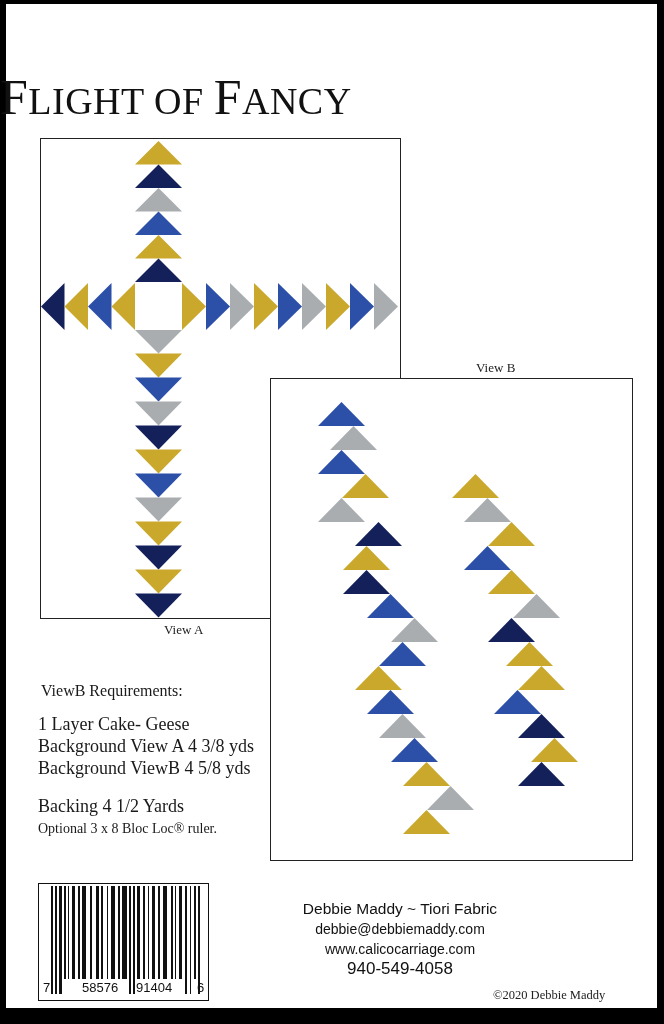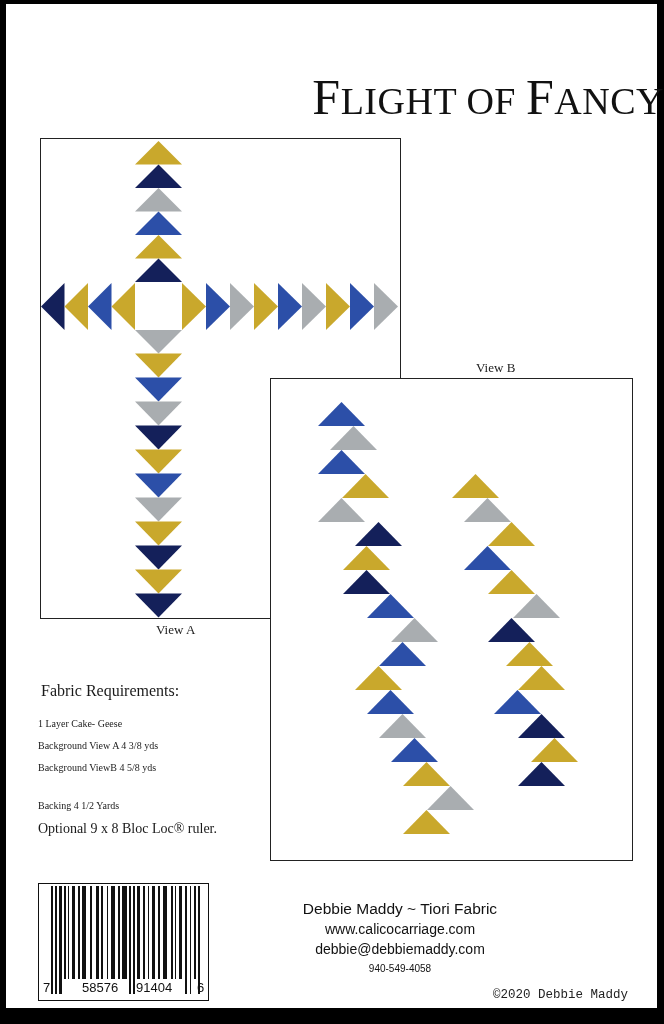--- a/index.html
+++ b/index.html
@@ -1,33 +1,33 @@
 <!DOCTYPE html>
 <html><head>
 <meta charset="utf-8">
 <style>
   html, body { margin: 0; padding: 0; }
   body { width: 664px; height: 1024px; position: relative; background: #000; overflow: hidden; }
   .page { position: absolute; left: 6px; top: 4px; width: 651px; height: 1004px; background: #fff; }
-  .title { position: absolute; left: 0; top: 68px; width: 664px; text-align: right;
+  .title { position: absolute; left: 0; top: 68px; width: 664px; text-align: left;
     font-family: "Liberation Serif", "DejaVu Serif", serif; font-size: 44px; color: #111; letter-spacing: 0.5px; }
   .title .cap { font-size: 50px; }
   .title .sc { font-size: 38px; }
   .abs { position: absolute; }
   .box { position: absolute; border: 1.5px solid #222; background: #fff; box-sizing: border-box; }
   .caption { position: absolute; font-family: "Liberation Serif", "DejaVu Serif", serif; font-size: 13px; color: #222; }
   .fabric { position: absolute; left: 38px; top: 682px; font-family: "Liberation Serif", "DejaVu Serif", serif; color: #1a1a1a; }
   .fabric .hdr { font-size: 16px; margin-left: 3px; margin-bottom: 13px; }
-  .fabric .item { font-size: 10px; line-height: 22px; }
+  .fabric .item { font-size: 18px; line-height: 22px; }
   .fabric .item.small { font-size: 14px; }
   .contact { position: absolute; left: 260px; top: 899px; width: 280px; text-align: center;
     font-family: "Liberation Sans", "DejaVu Sans", sans-serif; color: #111; }
   .contact .name { font-size: 15.5px; line-height: 20px; }
   .contact .line { font-size: 14px; line-height: 20px; }
-  .copyright { position: absolute; left: 493px; top: 988px; font-family: Liberation Mono, monospace; font-size: 12.5px; color: #222; }
+  .copyright { position: absolute; left: 493px; top: 988px; font-family: Liberation Serif, serif; font-size: 12.5px; color: #222; }
   .barcode { position: absolute; left: 38px; top: 883px; width: 171px; height: 118px; border: 1.5px solid #111; box-sizing: border-box; background: #fff; }
   .bc-digits { position: absolute; font-family: "Liberation Sans", "DejaVu Sans", sans-serif; font-size: 13px; color: #111; }
 </style>
 </head>
 <body>
 
 <div class="page"></div>
 
 <div class="title"><span class="cap">F</span><span class="sc">LIGHT OF </span><span class="cap">F</span><span class="sc">ANCY</span></div>
 
@@ -58,21 +58,21 @@
     <polygon points="135,401.5 182,401.5 158.5,425.5" fill="#a9adb0"></polygon>
     <polygon points="135,425.5 182,425.5 158.5,449.5" fill="#14205a"></polygon>
     <polygon points="135,449.5 182,449.5 158.5,473.5" fill="#c9a82c"></polygon>
     <polygon points="135,473.5 182,473.5 158.5,497.5" fill="#2c4fa8"></polygon>
     <polygon points="135,497.5 182,497.5 158.5,521.5" fill="#a9adb0"></polygon>
     <polygon points="135,521.5 182,521.5 158.5,545.5" fill="#c9a82c"></polygon>
     <polygon points="135,545.5 182,545.5 158.5,569.5" fill="#14205a"></polygon>
     <polygon points="135,569.5 182,569.5 158.5,593.5" fill="#c9a82c"></polygon>
     <polygon points="135,593.5 182,593.5 158.5,617.5" fill="#14205a"></polygon>
   </svg>
-<div class="caption" style="left:156px;top:622px">View A</div>
+<div class="caption" style="left:164px;top:622px">View A</div>
 
 <div class="caption" style="left:476px;top:360px">View B</div>
 <div class="box" id="viewB" style="left: 270px; top: 378px; width: 363px; height: 483px;"></div>
 <svg id="viewB-svg" class="abs" style="left:0;top:0" width="664" height="1024">
     <polygon points="318,426 365,426 341.5,402" fill="#2c4fa8"></polygon>
     <polygon points="330,450 377,450 353.5,426" fill="#a9adb0"></polygon>
     <polygon points="318,474 365,474 341.5,450" fill="#2c4fa8"></polygon>
     <polygon points="342,498 389,498 365.5,474" fill="#c9a82c"></polygon>
     <polygon points="318,522 365,522 341.5,498" fill="#a9adb0"></polygon>
     <polygon points="355,546 402,546 378.5,522" fill="#14205a"></polygon>
@@ -97,26 +97,26 @@
     <polygon points="488,642 535,642 511.5,618" fill="#14205a"></polygon>
     <polygon points="506,666 553,666 529.5,642" fill="#c9a82c"></polygon>
     <polygon points="518,690 565,690 541.5,666" fill="#c9a82c"></polygon>
     <polygon points="494,714 541,714 517.5,690" fill="#2c4fa8"></polygon>
     <polygon points="518,738 565,738 541.5,714" fill="#14205a"></polygon>
     <polygon points="531,762 578,762 554.5,738" fill="#c9a82c"></polygon>
     <polygon points="518,786 565,786 541.5,762" fill="#14205a"></polygon>
   </svg>
 
 <div class="fabric">
-  <div class="hdr">Fabric Requirements:</div>
+  <div class="hdr">ViewB Requirements:</div>
   <div class="item">1 Layer Cake- Geese</div>
   <div class="item">Background View A 4 3/8 yds</div>
   <div class="item">Background ViewB 4 5/8  yds</div>
   <div class="item" style="margin-top:16px">Backing 4 1/2 Yards</div>
-  <div class="item small" style="margin-top:1px">Optional 9 x 8 Bloc Loc® ruler.</div>
+  <div class="item small" style="margin-top:1px">Optional 3 x 8 Bloc Loc® ruler.</div>
 </div>
 
 <div class="barcode">
   <svg id="bc-svg" width="168" height="115" class="abs" style="left:0;top:0">
       <rect x="12" y="2" width="2" height="108" fill="#111"></rect>
       <rect x="16" y="2" width="2" height="108" fill="#111"></rect>
       <rect x="20" y="2" width="3" height="108" fill="#111"></rect>
       <rect x="25" y="2" width="2" height="93" fill="#111"></rect>
       <rect x="29" y="2" width="1" height="93" fill="#111"></rect>
       <rect x="33" y="2" width="3" height="93" fill="#111"></rect>
@@ -146,17 +146,17 @@
       <rect x="159" y="2" width="2" height="108" fill="#111"></rect>
     </svg>
   <span class="bc-digits" style="left:4px;top:96px">7</span>
   <span class="bc-digits" style="left:43px;top:96px">58576</span>
   <span class="bc-digits" style="left:97px;top:96px">91404</span>
   <span class="bc-digits" style="left:158px;top:96px">6</span>
 </div>
 
 <div class="contact">
   <div class="name">Debbie Maddy ~ Tiori Fabric</div>
+  <div class="line">debbie@debbiemaddy.com</div>
   <div class="line">www.calicocarriage.com</div>
-  <div class="line">debbie@debbiemaddy.com</div>
-  <div class="line" style="font-size:10px">940-549-4058</div>
+  <div class="line" style="font-size:17px">940-549-4058</div>
 </div>
 <div class="copyright">©2020 Debbie Maddy</div>
 
 </body></html>

